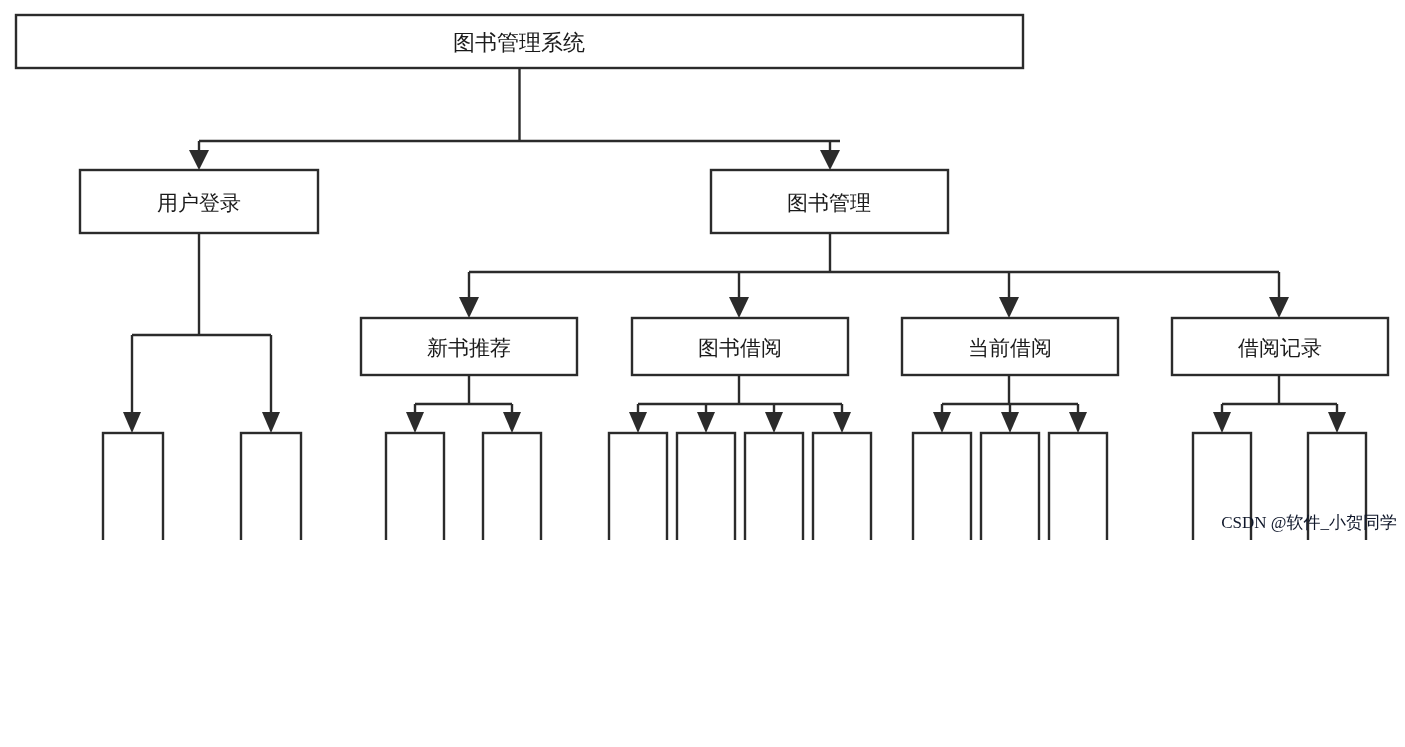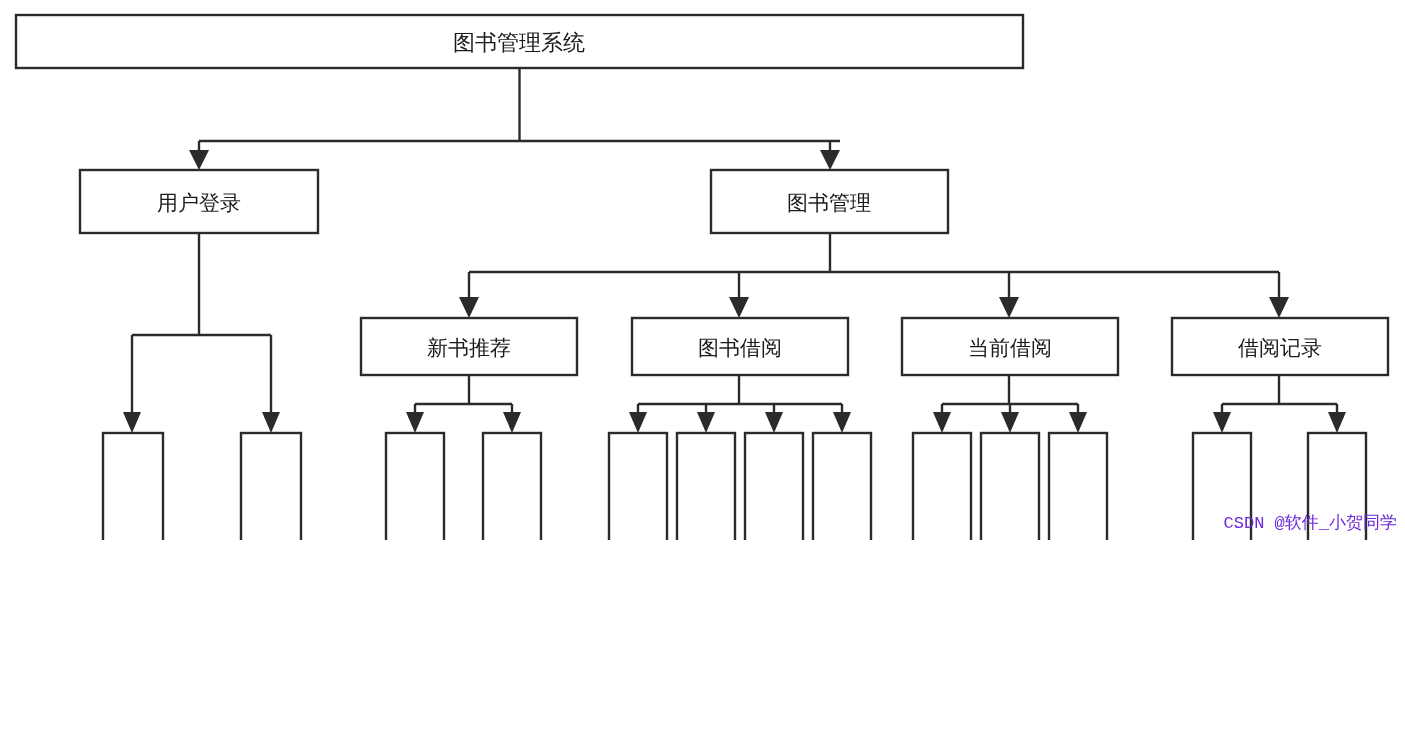--- a/index.html
+++ b/index.html
@@ -63,23 +63,23 @@
     justify-content: center;
     letter-spacing: 3px;
     white-space: nowrap;
     pointer-events: none;
     user-select: none;
   }
   .watermark {
     position: absolute;
     right: 8px;
     bottom: 6px;
-    font-family: Liberation Mono, monospace;
+    font-family: Liberation Serif, serif;
     font-size: 17px;
-    color: #6d28d9;
+    color: #0f172a;
     white-space: nowrap;
     user-select: none;
   }
 </style>
 </head>
 <body>
 
 <div id="stage">
 
   <svg id="diagram" viewBox="0 0 1405 747">

